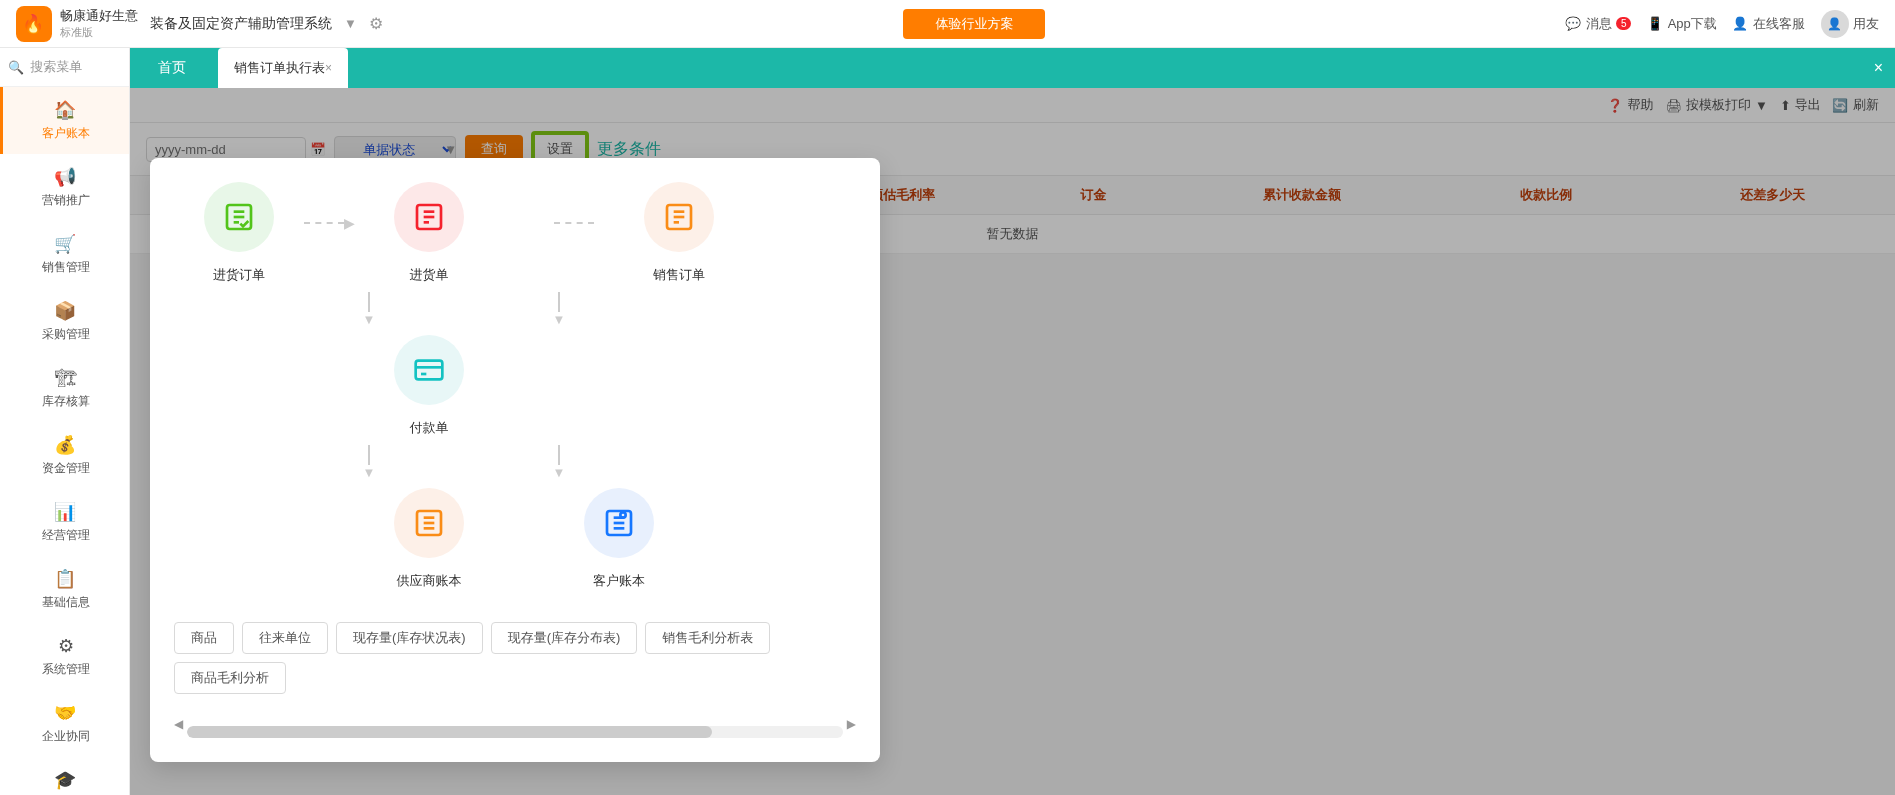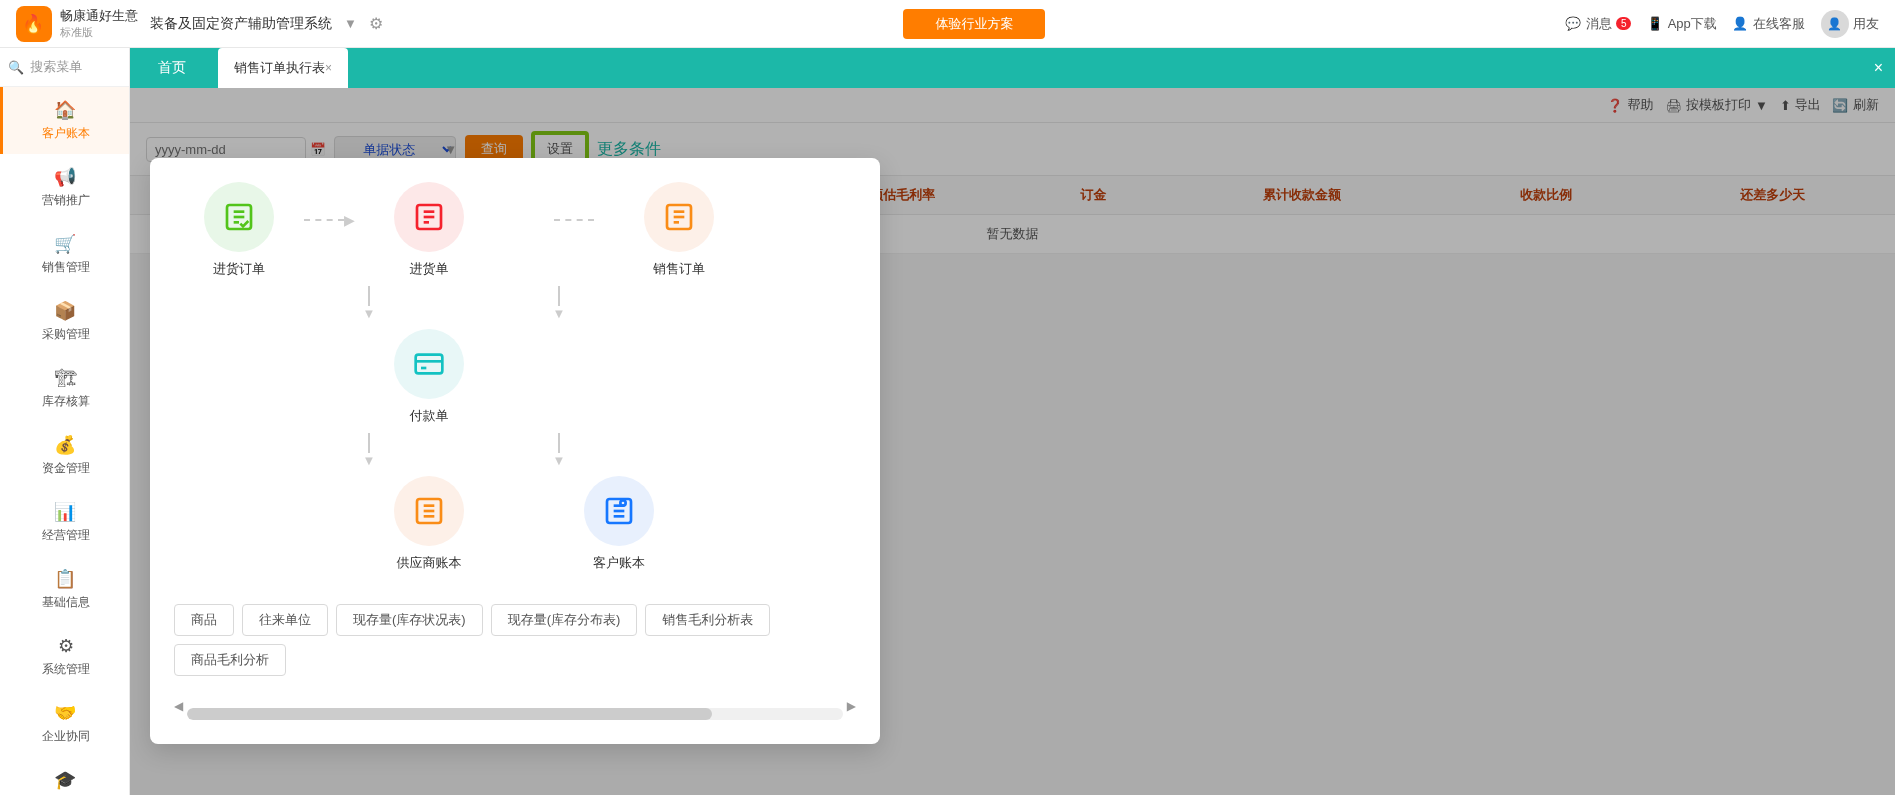--- a/index.html
+++ b/index.html
@@ -197,21 +197,21 @@
       display: flex;
       align-items: center;
       justify-content: flex-start;
       gap: 0;
       margin-bottom: 8px;
     }
     .flow-node {
       display: flex;
       flex-direction: column;
       align-items: center;
-      gap: 8px;
+      gap: 14px;
       width: 130px;
     }
     .flow-circle {
       width: 70px;
       height: 70px;
       border-radius: 50%;
       display: flex;
       align-items: center;
       justify-content: center;
       font-size: 28px;

